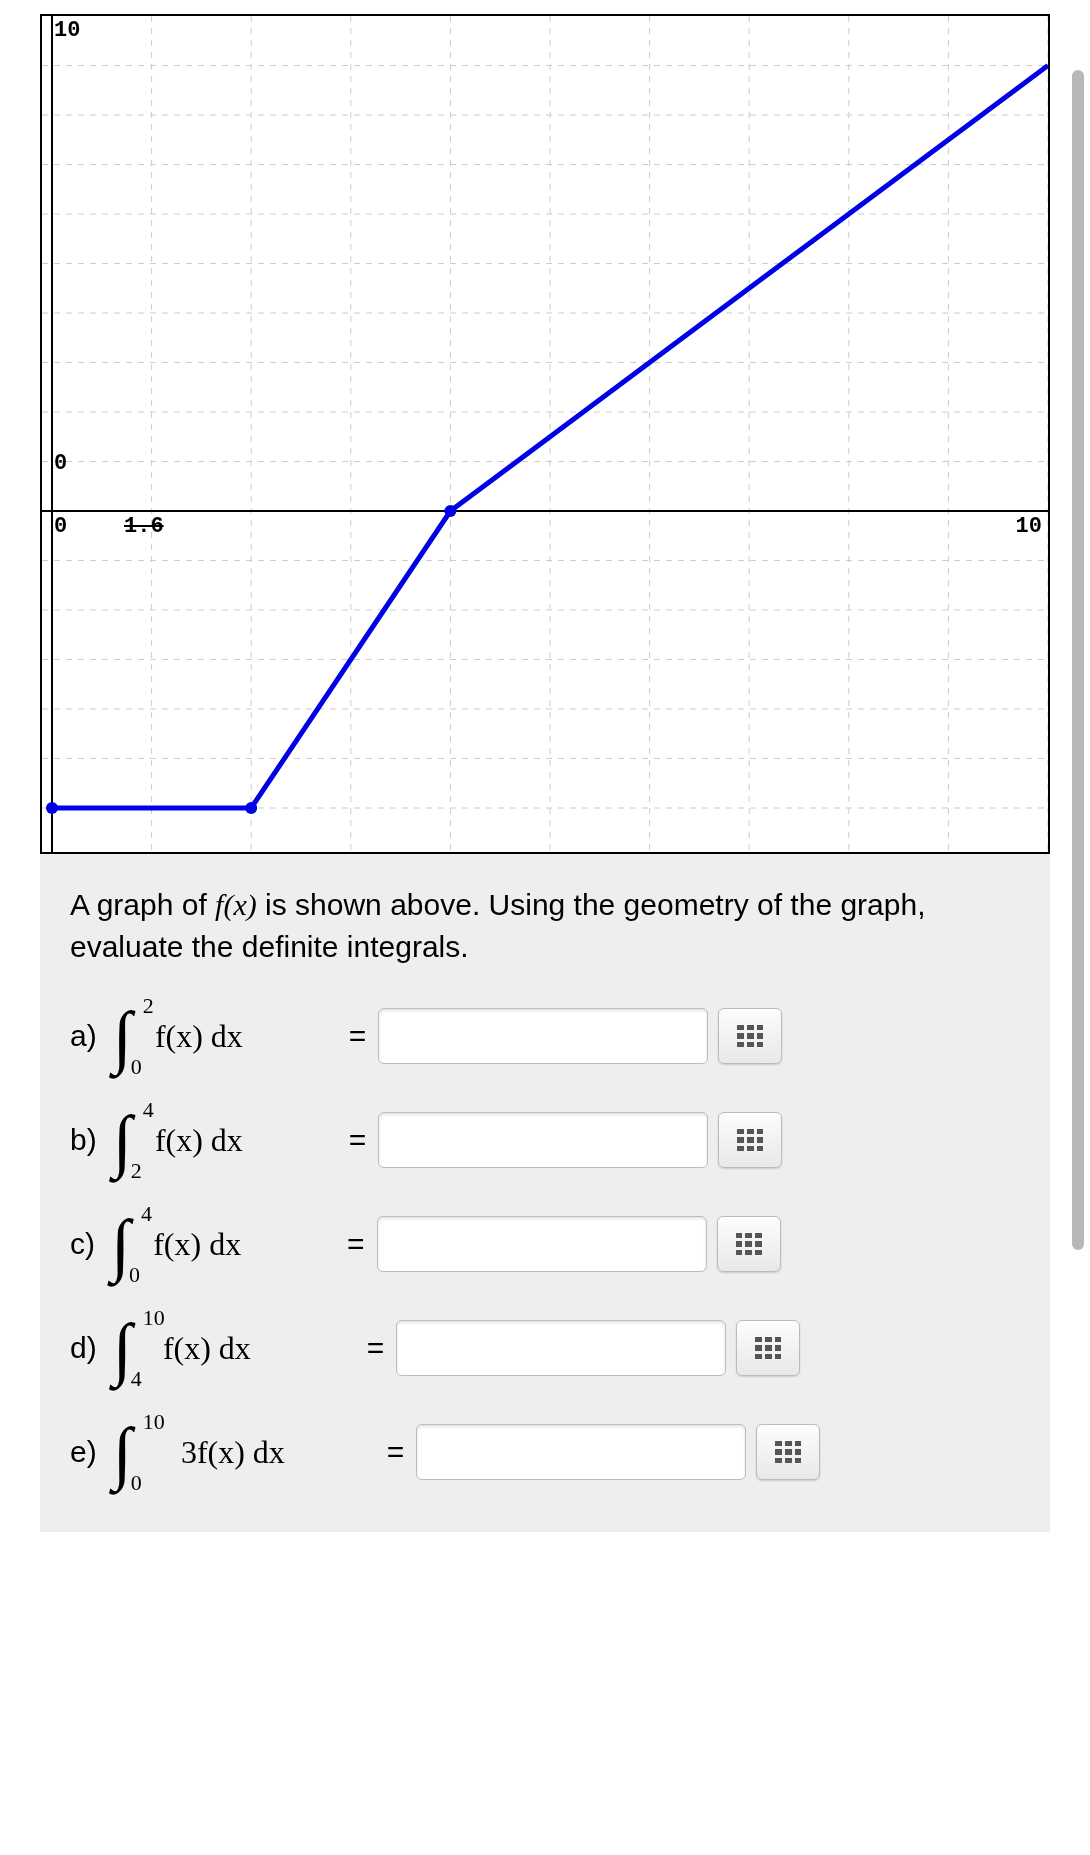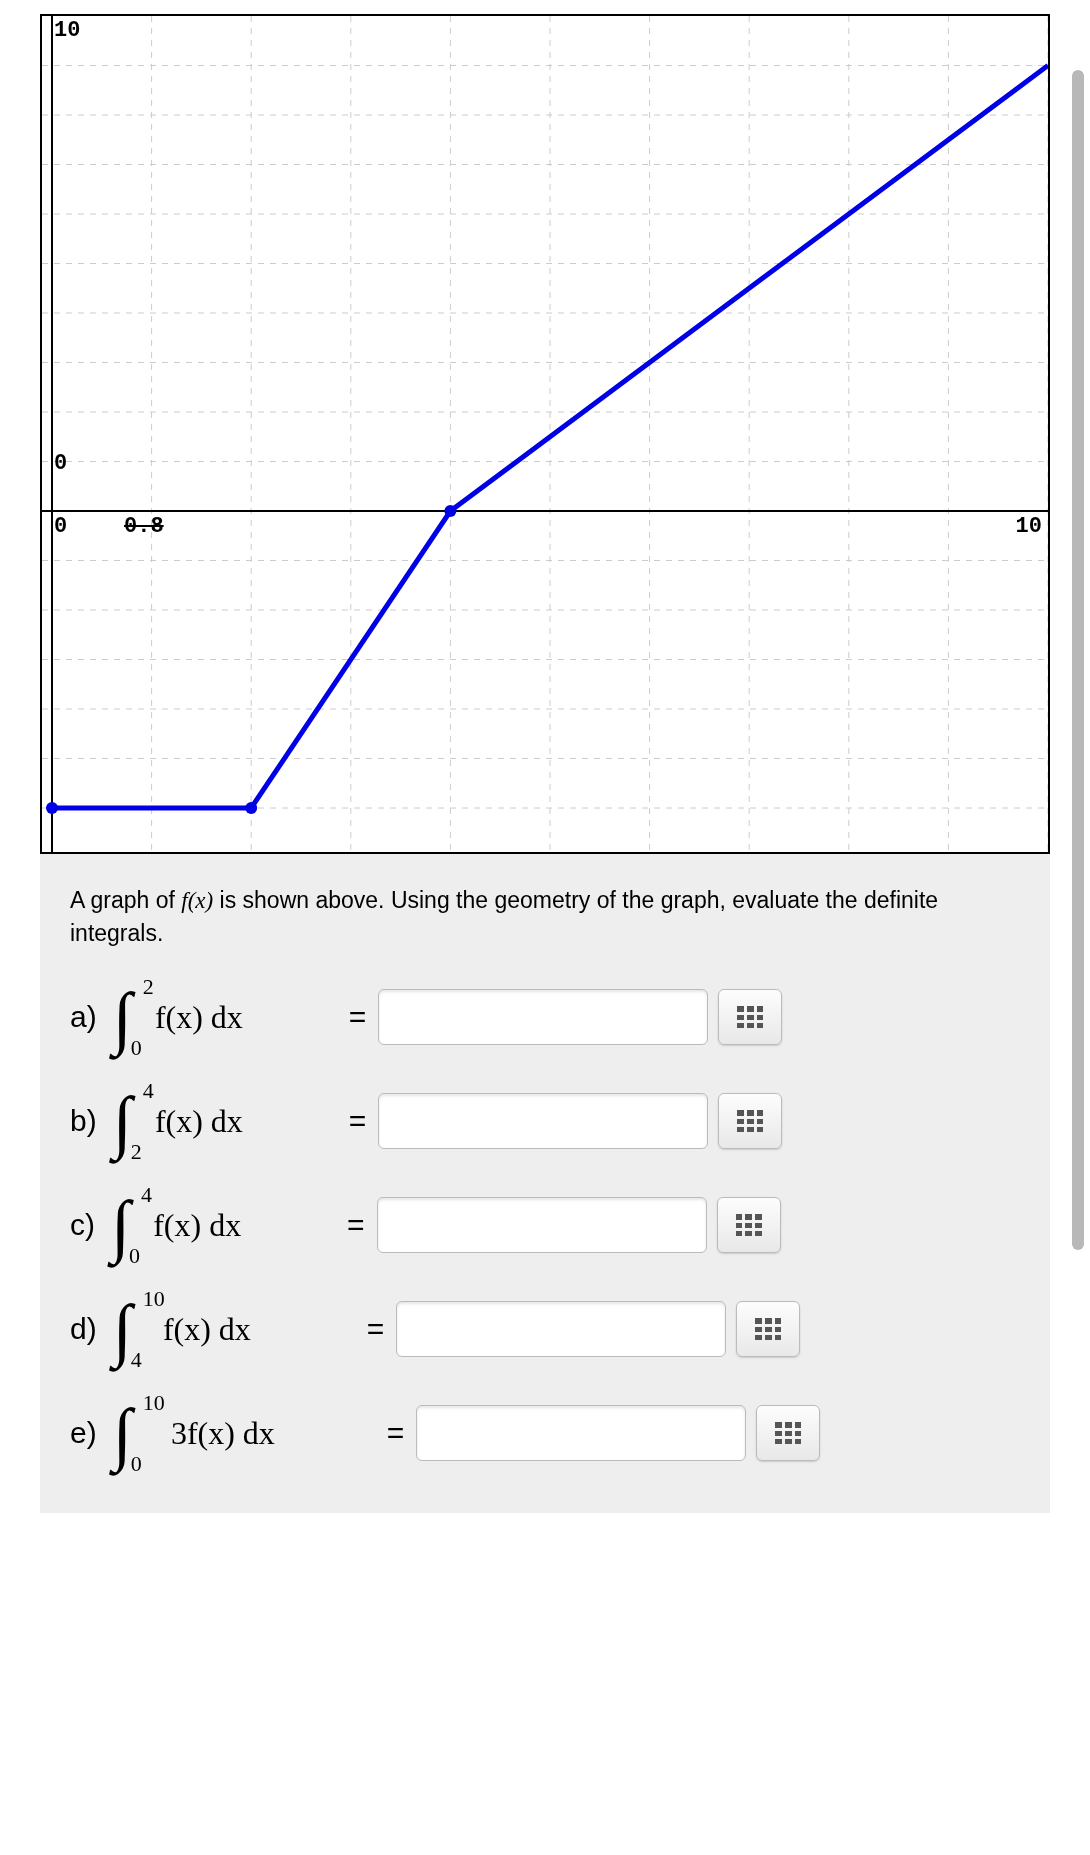--- a/index.html
+++ b/index.html
@@ -22,21 +22,21 @@
     overflow: hidden;
     margin-top: 6px;
   }
   .description {
     background: #eeeeee;
     padding: 30px 30px 40px 30px;
     width: 1010px;
     margin-top: 0;
   }
   .desc-text {
-    font-size: 23px;
+    font-size: 30px;
     line-height: 1.4;
     margin-bottom: 40px;
     color: #000;
   }
   .fx { font-style: italic; font-family: 'Times New Roman', serif; }
   .question-row {
     display: flex;
     align-items: center;
     margin: 18px 0 48px 0;
   }
@@ -179,21 +179,21 @@
 
       <polyline points="10,792 209.2,792 408.4,495 1006,49.5" fill="none" stroke="#0000e6" stroke-width="5"></polyline>
 
       <circle cx="10" cy="792" r="6" fill="#0000e6"></circle>
       <circle cx="209.2" cy="792" r="6" fill="#0000e6"></circle>
       <circle cx="408.4" cy="495" r="6" fill="#0000e6"></circle>
     </svg>
     <span class="axis-label" style="top:2px;left:12px;">10</span>
     <span class="axis-label" style="top:435px;left:12px;">0</span>
     <span class="axis-label" style="top:498px;left:12px;">0</span>
-    <span class="axis-label" style="top:498px;left:82px;text-decoration:line-through;">0.8</span>
+    <span class="axis-label" style="top:498px;left:82px;text-decoration:line-through;">1.6</span>
     <span class="axis-label" style="top:498px;right:6px;">10</span>
   </div>
 
   <div class="description">
     <div class="desc-text">
       <span>A graph of </span><span class="fx">f(x)</span><span> is shown above. Using the geometry of the graph, evaluate the definite integrals.</span>
     </div>
 
     <div class="question-row">
       <span class="q-label">a)</span>
@@ -299,21 +299,21 @@
       </div>
     </div>
 
     <div class="question-row" style="margin-bottom:12px;">
       <span class="q-label">e)</span>
       <span class="integral-block" style="min-width:268px;">
         <span class="int-symbol">∫
           <span class="int-upper">10</span>
           <span class="int-lower">0</span>
         </span>
-        <span class="integrand" style="margin-left:36px;">3f(x) dx</span>
+        <span class="integrand" style="margin-left:46px;">3f(x) dx</span>
       </span>
       <span class="equals">=</span>
       <input class="answer-input" type="text" style="">
       <div class="keypad-btn">
         <div class="keypad-icon">
             <span></span>
             <span></span>
             <span></span>
             <span></span>
             <span></span>

